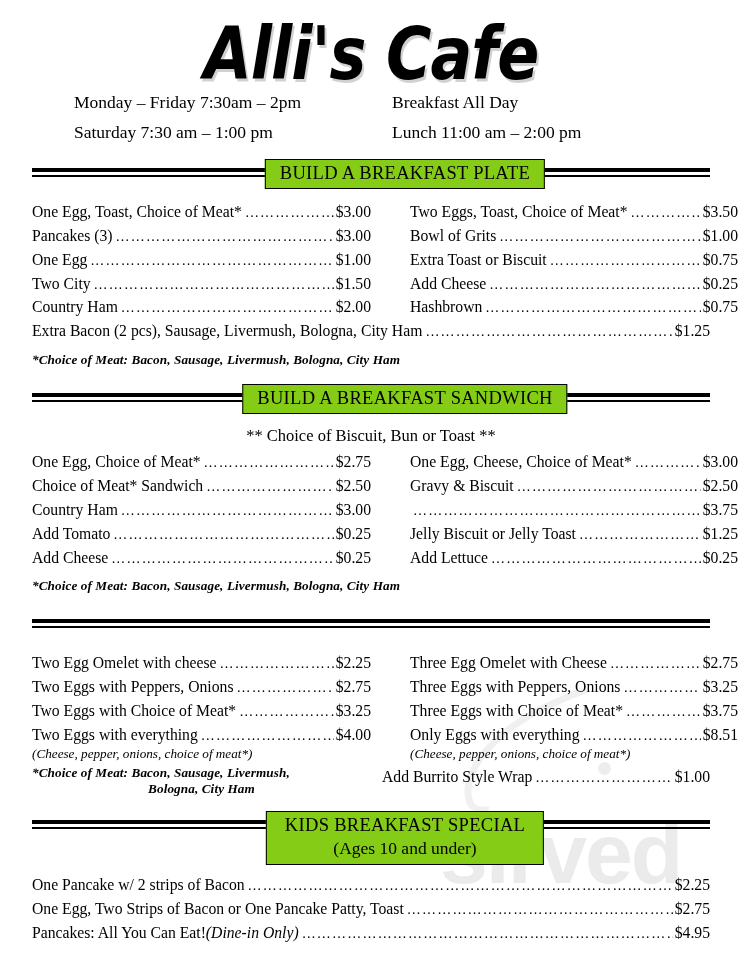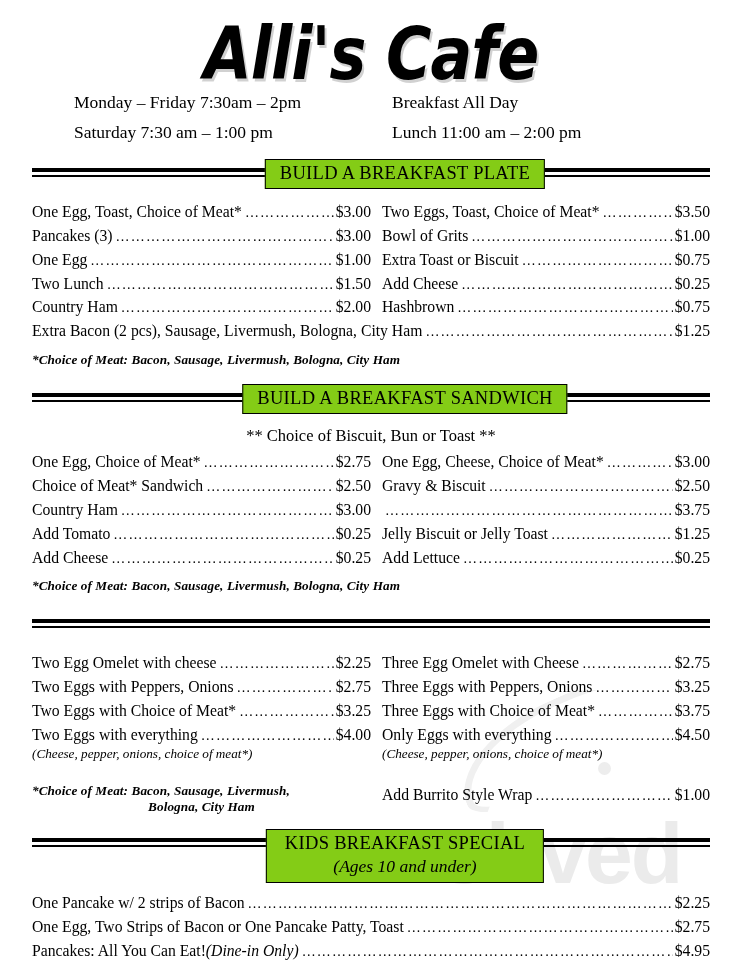--- a/index.html
+++ b/index.html
@@ -98,27 +98,26 @@
     margin-left: 34px;
   }
   .head-box.tall { padding: 3px 18px 5px; }
   .head-title {
     font-size: 18.5px;
     letter-spacing: 0.3px;
     line-height: 1.15;
   }
   .head-sub {
     font-size: 17.5px;
-    font-style: italic;
     line-height: 1.2;
     margin-top: 1px;
   }
 
   
-  .cols { display: flex; margin-top: 11px; }
+  .cols { display: flex; margin-top: 11px; gap: 28px; }
   .col { width: 50%; }
   .col.right { padding-left: 11px; }
 
   .item {
     display: flex;
     align-items: baseline;
     font-size: 15.7px;
     line-height: 1.52;
     white-space: nowrap;
   }
@@ -151,21 +150,21 @@
 
   .choice-line {
     text-align: center;
     font-size: 16.5px;
     margin-top: 12px;
     margin-bottom: 1px;
   }
 
   .wide-row { margin-top: 0; text-align: center; }
 
-  .omelet-foot { display: flex; margin-top: 21px; }
+  .omelet-foot { display: flex; margin-top: 3px; }
   .omelet-foot .of-left { width: 50%; text-align: center; }
   .omelet-foot .of-right { width: 50%; padding-left: 11px; }
 </style>
 </head>
 <body>
 
 <div class="watermark">
   <div class="wm-swoosh"></div>
   <div class="wm-dot"></div>
   <div class="wm-text">sirved</div>
@@ -209,21 +208,21 @@
         <span class="nm">Pancakes (3)</span>
         <span class="dots">………………………………………………………………………………………………………………</span>
         <span class="pr">$3.00</span>
       </div>
       <div class="item">
         <span class="nm">One Egg</span>
         <span class="dots">………………………………………………………………………………………………………………</span>
         <span class="pr">$1.00</span>
       </div>
       <div class="item">
-        <span class="nm">Two Lunch</span>
+        <span class="nm">Two City</span>
         <span class="dots">………………………………………………………………………………………………………………</span>
         <span class="pr">$1.50</span>
       </div>
       <div class="item">
         <span class="nm">Country Ham</span>
         <span class="dots">………………………………………………………………………………………………………………</span>
         <span class="pr">$2.00</span>
       </div>
     </div>
     <div class="col right">
@@ -376,21 +375,21 @@
         <span class="pr">$3.25</span>
       </div>
       <div class="item">
         <span class="nm">Three Eggs with Choice of Meat*</span>
         <span class="dots">………………………………………………………………………………………………………………</span>
         <span class="pr">$3.75</span>
       </div>
       <div class="item">
         <span class="nm">Only Eggs with everything</span>
         <span class="dots">………………………………………………………………………………………………………………</span>
-        <span class="pr">$4.50</span>
+        <span class="pr">$8.51</span>
       </div>
       <div class="subnote">(Cheese, pepper, onions, choice of meat*)</div>
     </div>
   </div>
 
   <div class="omelet-foot">
     <div class="of-left">
       <div class="footnote" style="margin-top:0; text-align:left;">*Choice of Meat: Bacon, Sausage, Livermush,</div>
       <div class="footnote" style="margin-top:0;text-align:center;">Bologna, City Ham</div>
     </div>

